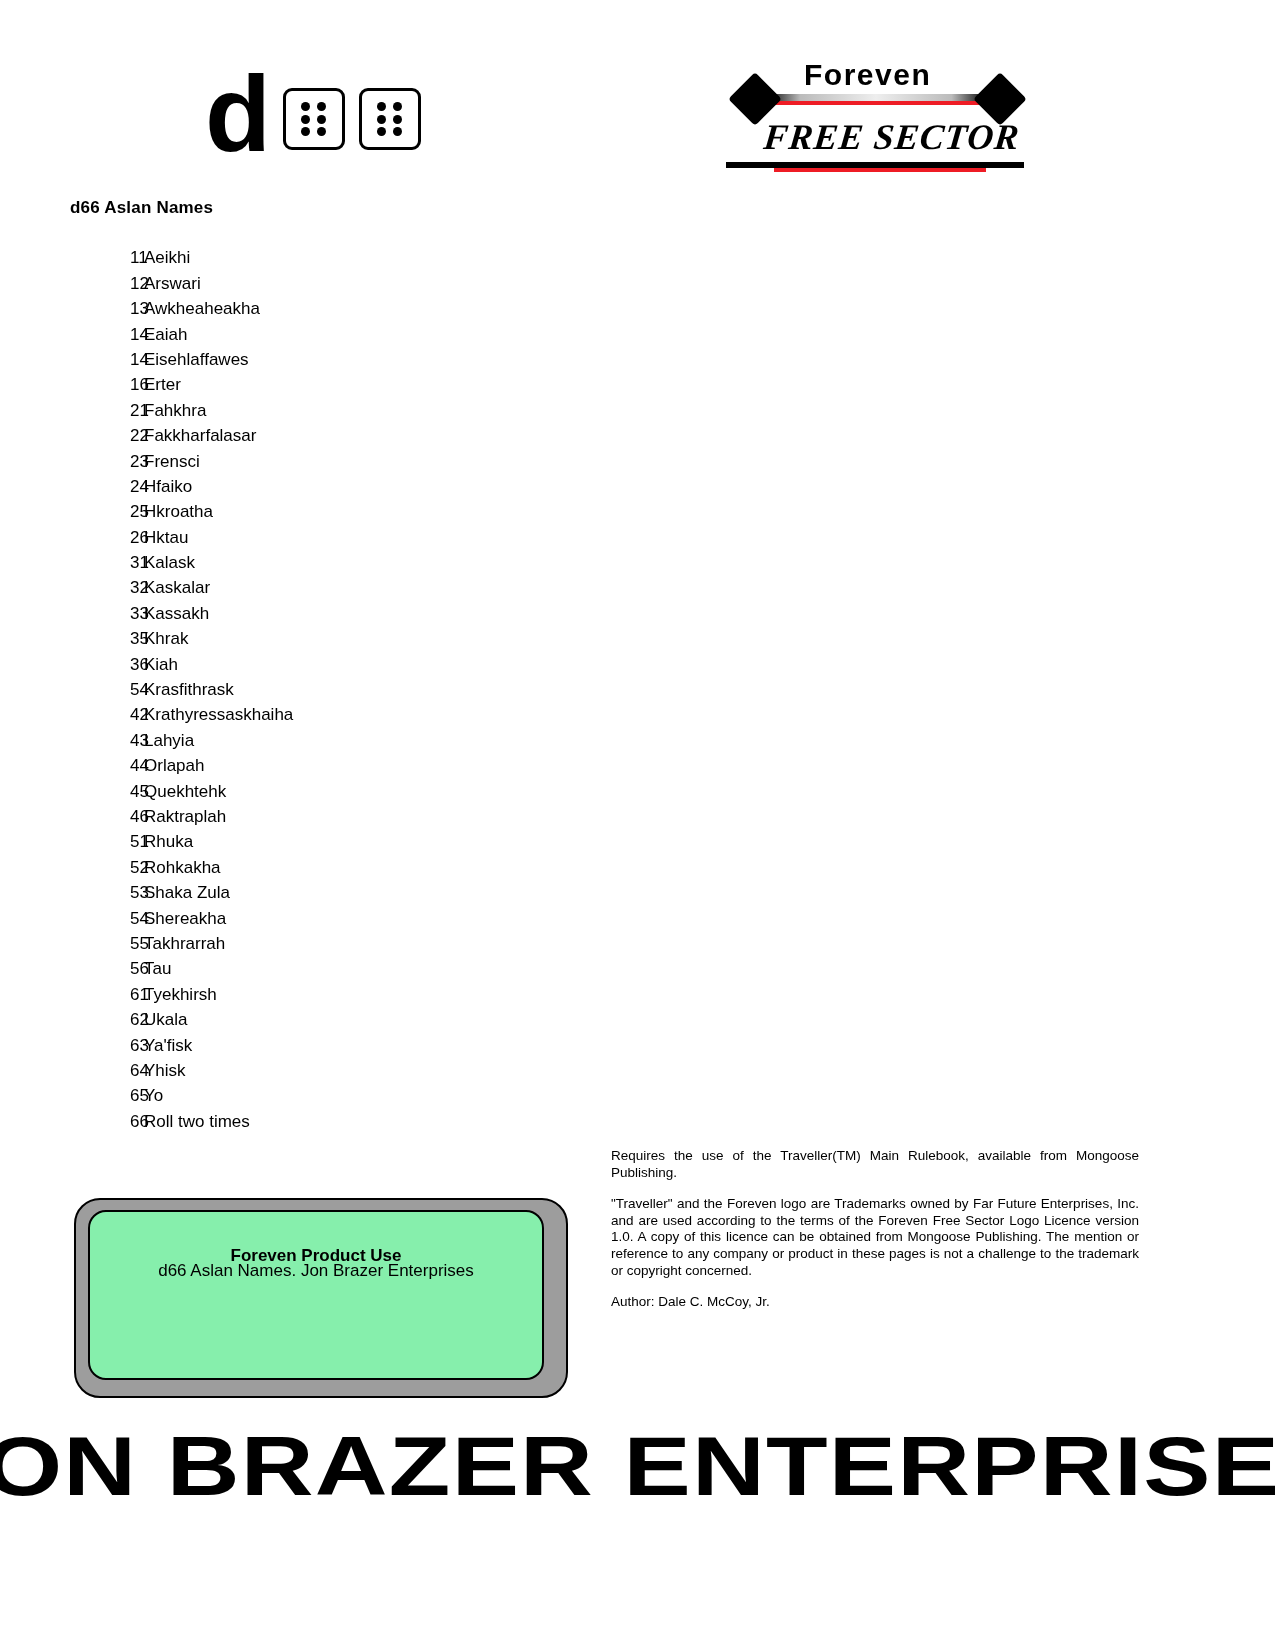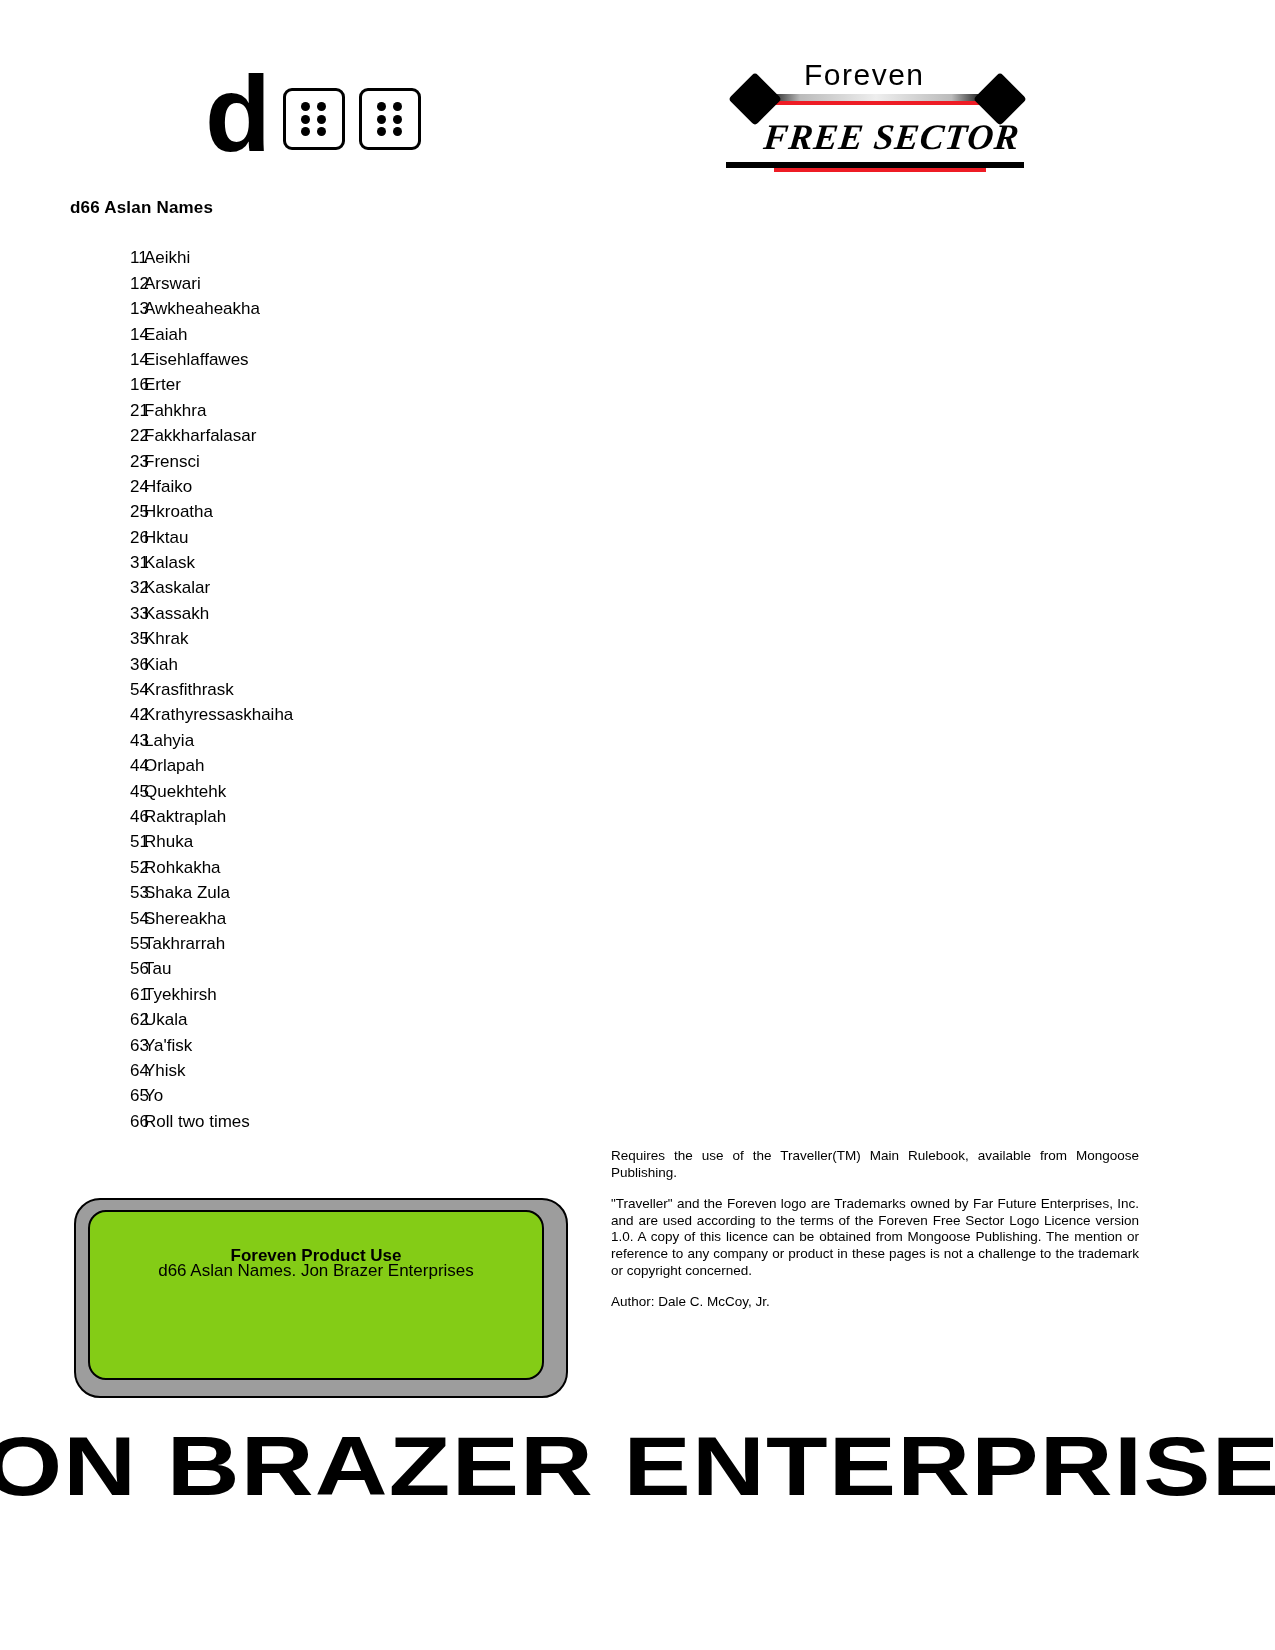--- a/index.html
+++ b/index.html
@@ -46,21 +46,21 @@
     justify-self:center; align-self:center;
   }
 
   
   .foreven-logo {
     position:absolute; left:726px; top:58px;
     width:300px; height:120px;
   }
   .fv-word {
     position:absolute; left:78px; top:0px;
-    font-size:30px; font-weight:normal;
+    font-size:30px; font-weight:bold;
     letter-spacing:1.5px;
     font-family:"Liberation Sans", sans-serif;
     z-index:3;
   }
   .fv-bar-wrap {
     position:absolute; left:10px; top:36px; width:280px; height:22px;
     z-index:1;
   }
   .fv-bar-black {
     position:absolute; left:14px; top:0px; width:252px; height:7px;
@@ -116,21 +116,21 @@
   }
   .prodbox-outer {
     position:absolute; left:0; top:0; width:494px; height:200px;
     border-radius:26px;
     background:#9d9d9d;
     border:2px solid #000;
   }
   .prodbox-inner {
     position:absolute; left:14px; top:12px; width:456px; height:170px;
     border-radius:18px;
-    background:#84cc16;
+    background:#86efac;
     border:2px solid #000;
   }
   .prodbox-title {
     position:absolute; left:0; top:34px; width:100%;
     text-align:center; font-size:17px; font-weight:bold;
   }
   .prodbox-sub {
     position:absolute; left:0; top:49px; width:100%;
     text-align:center; font-size:17px;
   }

